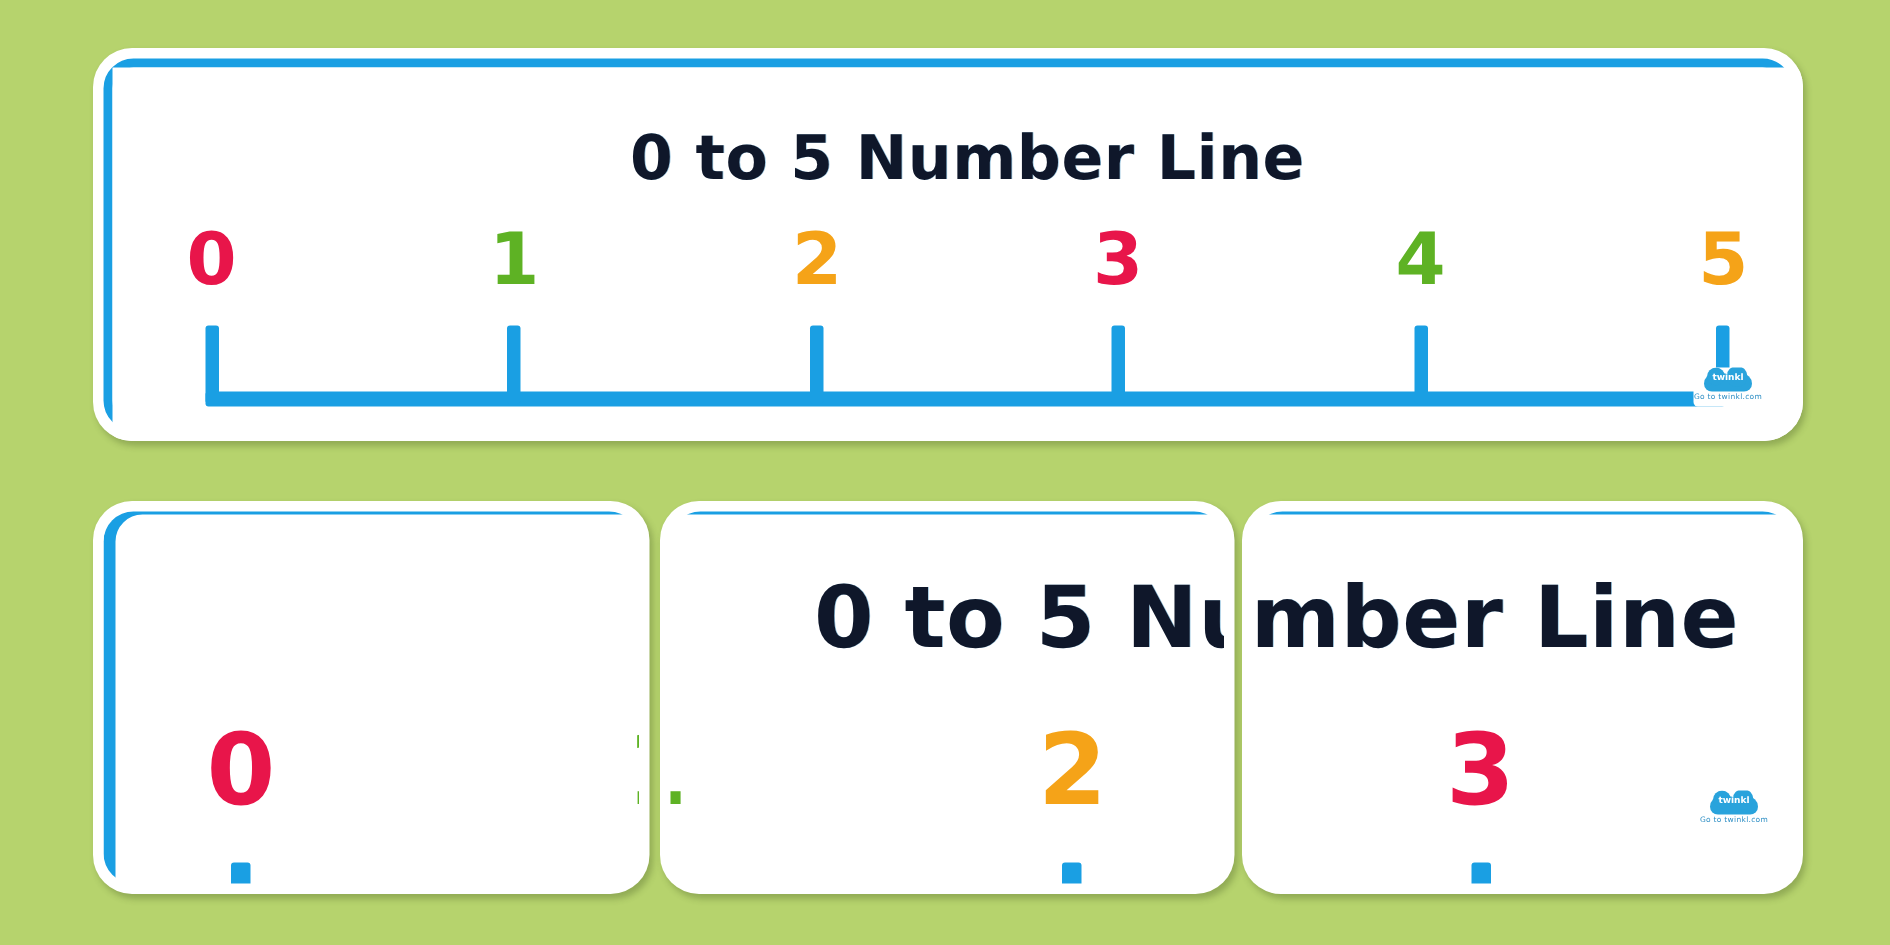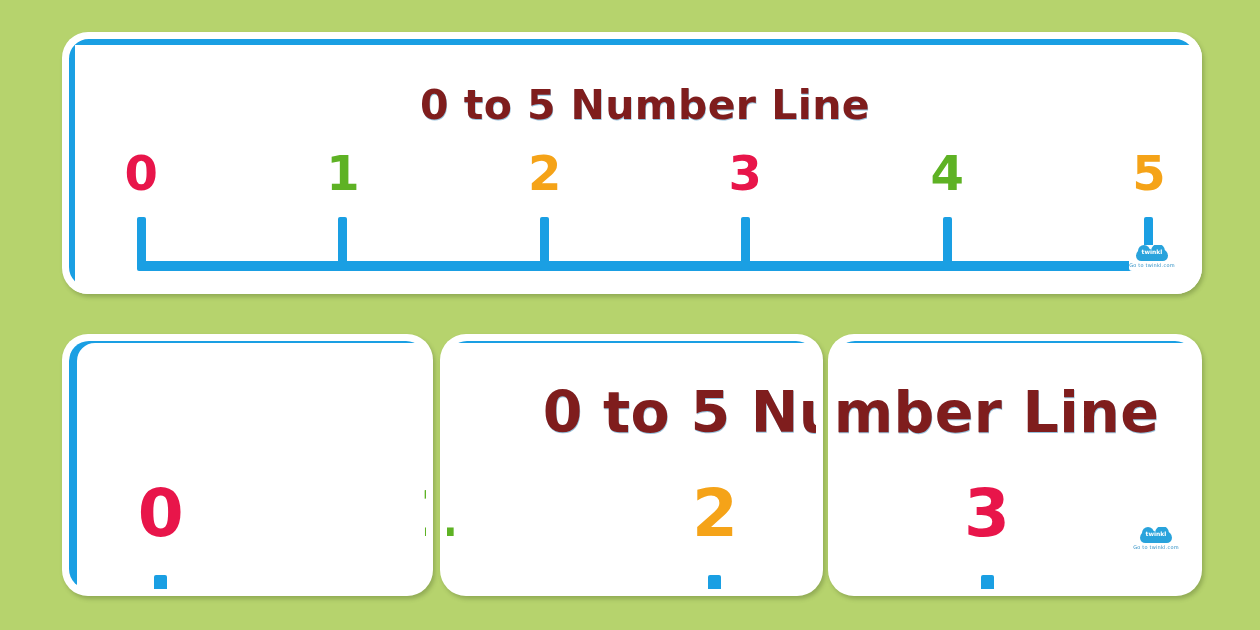--- a/index.html
+++ b/index.html
@@ -47,21 +47,21 @@
     width: 1140px;
     height: 262px;
     background: #ffffff;
   }
   .sheet-title {
     position: absolute;
     left: 0;
     top: 36px;
     width: 1140px;
     text-align: center;
-    color: #7f1d1d;
+    color: #0f172a;
     font-family: "DejaVu Sans", sans-serif;
     font-weight: bold;
     font-size: 41px;
     letter-spacing: 0.4px;
     white-space: nowrap;
     text-shadow: 0.5px 0.5px 0 rgba(21,120,180,0.45);
   }
 
   .axis {
     position: absolute;

